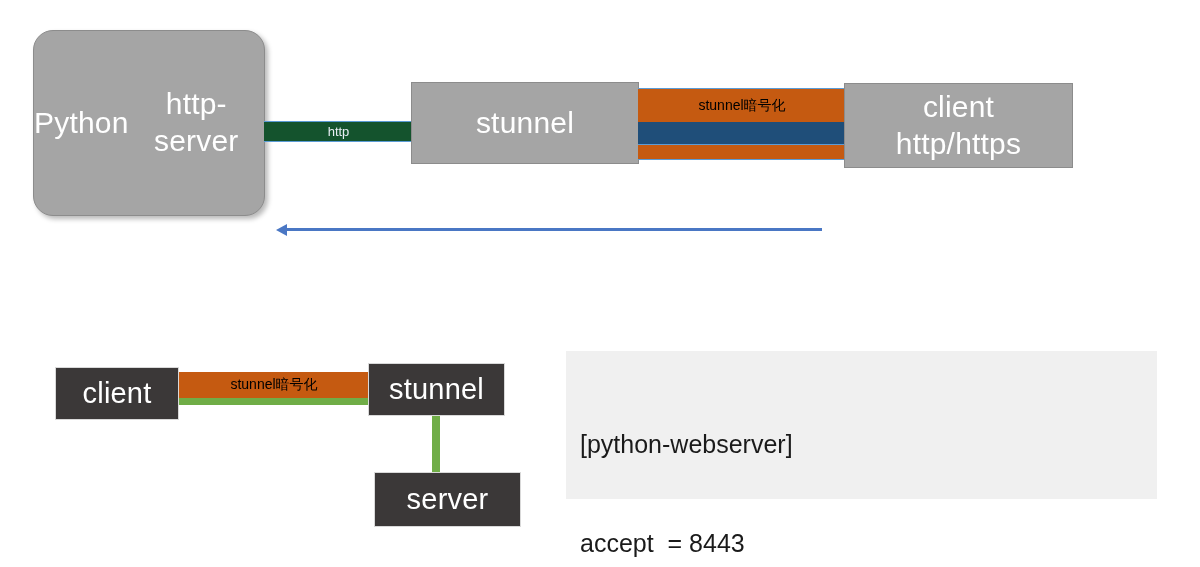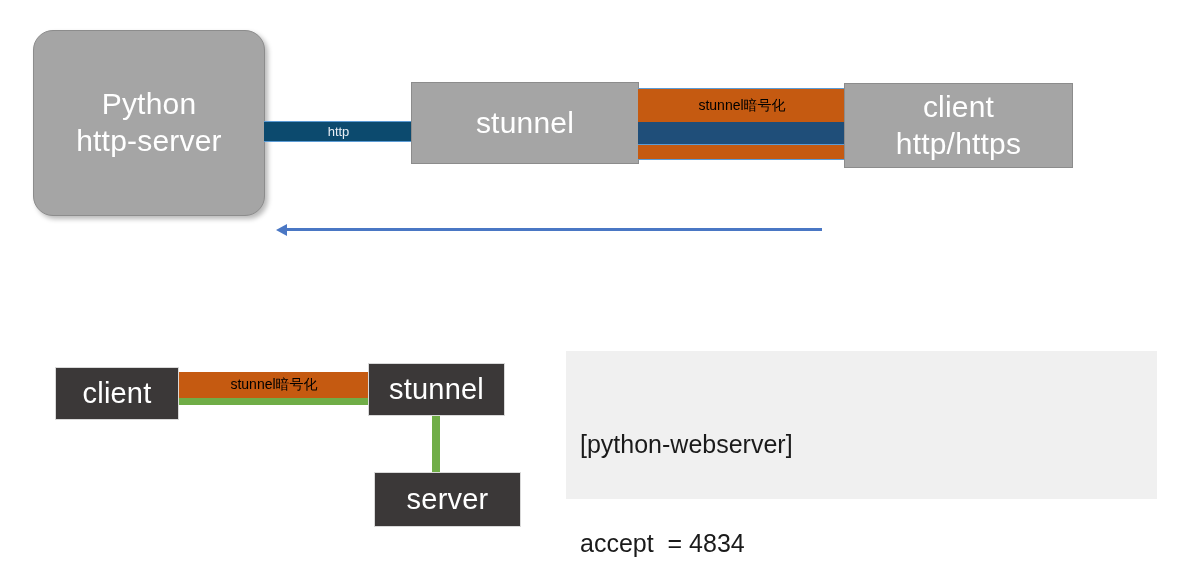--- a/index.html
+++ b/index.html
@@ -32,21 +32,21 @@
     font-weight: 400;
     letter-spacing: .2px;
   }
   .node-rounded {
     border-radius: 20px;
     box-shadow: 3px 3px 5px rgba(0,0,0,.28);
   }
 
   
   .band-blue {
-    background: #0c4a6e;
+    background: #14532d;
     border-top: 1px solid #5b9bd5;
     border-bottom: 1px solid #5b9bd5;
     color: #e8eef5;
     display: flex;
     align-items: center;
     justify-content: center;
   }
   .band-orange {
     background: #c55a11;
     color: #000000;
@@ -97,21 +97,21 @@
     white-space: pre;
     font-weight: 400;
   }
   .config-line { display: block; }
 </style>
 </head>
 <body>
 
 <div id="canvas">
 
-  <div class="abs node-grey node-rounded" style="left:33px; top:30px; width:232px; height:186px; font-size:30px; flex-direction:column;">
+  <div class="abs node-grey node-rounded" style="left:33px; top:30px; width:232px; height:186px; font-size:30px; ">
     <span>Python</span>
     <span>http-server</span>
   </div>
 
   <div class="abs band-blue" style="left:264px; top:121px; width:149px; height:21px; font-size:13px;">
     <span>http</span>
   </div>
 
   <div class="abs node-grey" style="left:411px; top:82px; width:228px; height:82px; font-size:30px;">
     <span>stunnel</span>
@@ -151,19 +151,19 @@
   <div class="abs node-dark" style="left:368px; top:363px; width:137px; height:53px; font-size:29px;">
     <span>stunnel</span>
   </div>
 
   <div class="abs node-dark" style="left:374px; top:472px; width:147px; height:55px; font-size:29px;">
     <span>server</span>
   </div>
 
   <div class="abs config-box" style="left:566px; top:351px; width:591px; height:148px;">
     <span class="config-line">[python-webserver]</span>
-    <span class="config-line">accept  = 4834</span>
+    <span class="config-line">accept  = 8443</span>
     
     
     
   </div>
 
 </div>
 
 </body></html>

